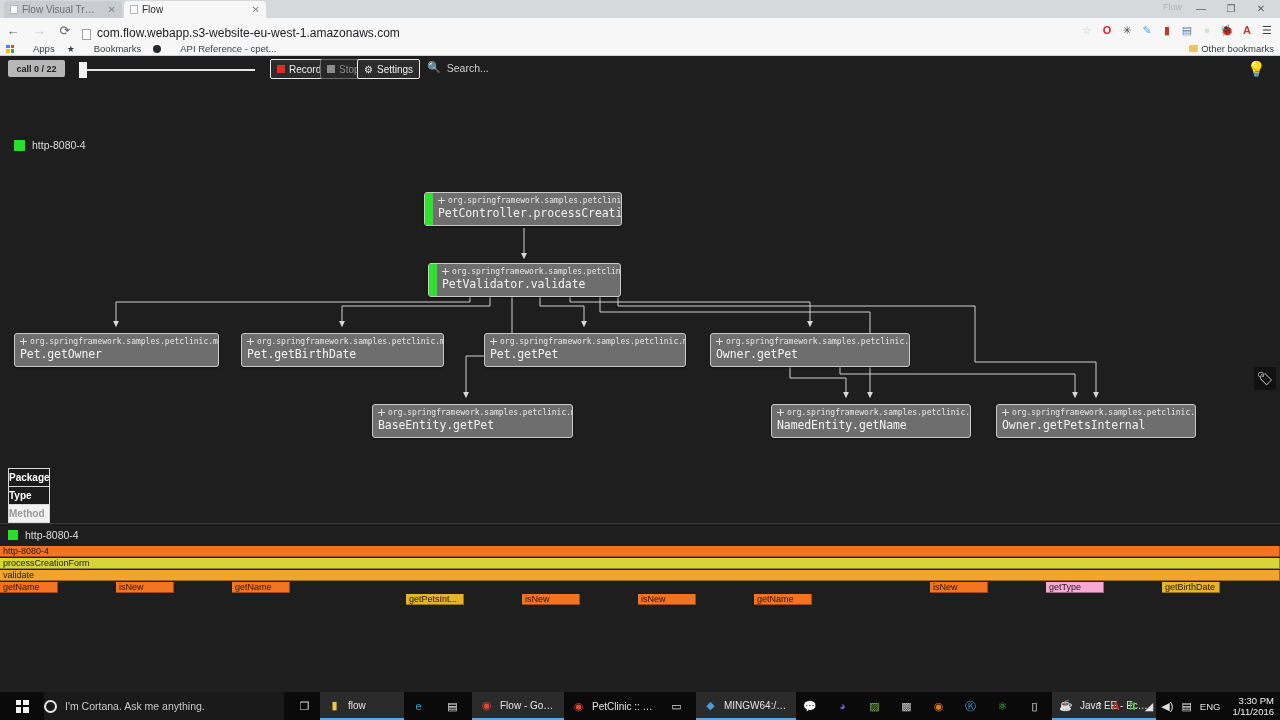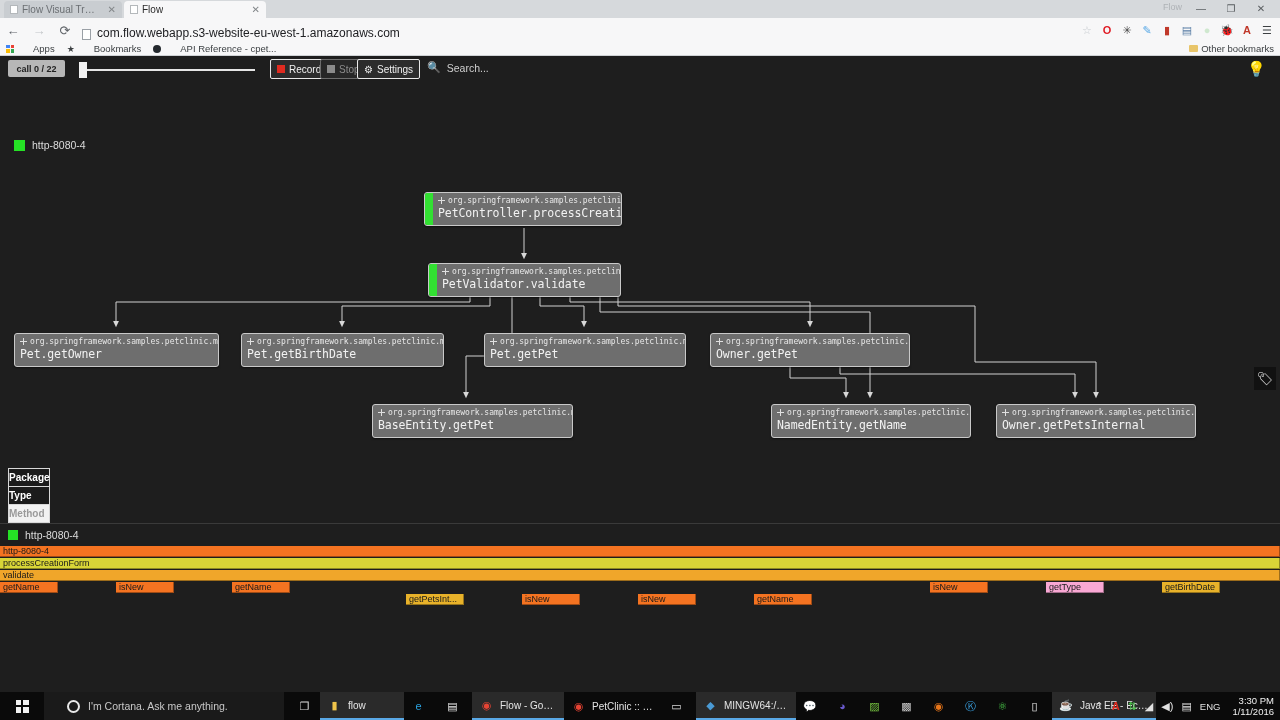--- a/index.html
+++ b/index.html
@@ -135,21 +135,21 @@
           border:1px solid rgba(0,0,0,.35); border-width:0 1px 1px 0; }
 
   
   .taskbar { position:absolute; left:0; top:692px; width:1280px; height:28px; background:#0a0a0a; }
   .tb-start { position:absolute; left:4px; top:0; width:36px; height:28px;
               display:flex; align-items:center; justify-content:center; }
   .win-logo { width:13px; height:13px; display:grid; grid-template-columns:1fr 1fr;
               grid-template-rows:1fr 1fr; gap:1.5px; }
   .win-logo i { background:#f2f2f2; display:block; }
   .cortana { position:absolute; left:44px; top:0; width:240px; height:28px;
-             display:flex; align-items:center; gap:8px; background:#1a1a1a; padding-left:23px; }
+             display:flex; align-items:center; gap:8px; background:#1a1a1a; padding-left:0; }
   .cort-ring { width:13px; height:13px; border:2px solid #e8e8e8; border-radius:50%; }
   .cort-txt { font-size:10.5px; color:#c8c8c8; white-space:nowrap; }
   .tasks { position:absolute; left:290px; top:0; height:28px; display:flex; align-items:stretch; }
   .task { display:flex; align-items:center; gap:6px; padding:0 7px; height:28px;
           font-size:10px; color:#e4e4e4; white-space:nowrap; }
   .task.active { background:#2a2a2a; border-bottom:2px solid #5aa9e6; }
   .task.pinned { background:transparent; }
   .tico { width:15px; height:15px; flex:none; display:flex; align-items:center;
           justify-content:center; font-size:11px; border-radius:2px; }
   .tray { position:absolute; right:0; top:0; height:28px; display:flex; align-items:center; gap:8px;

